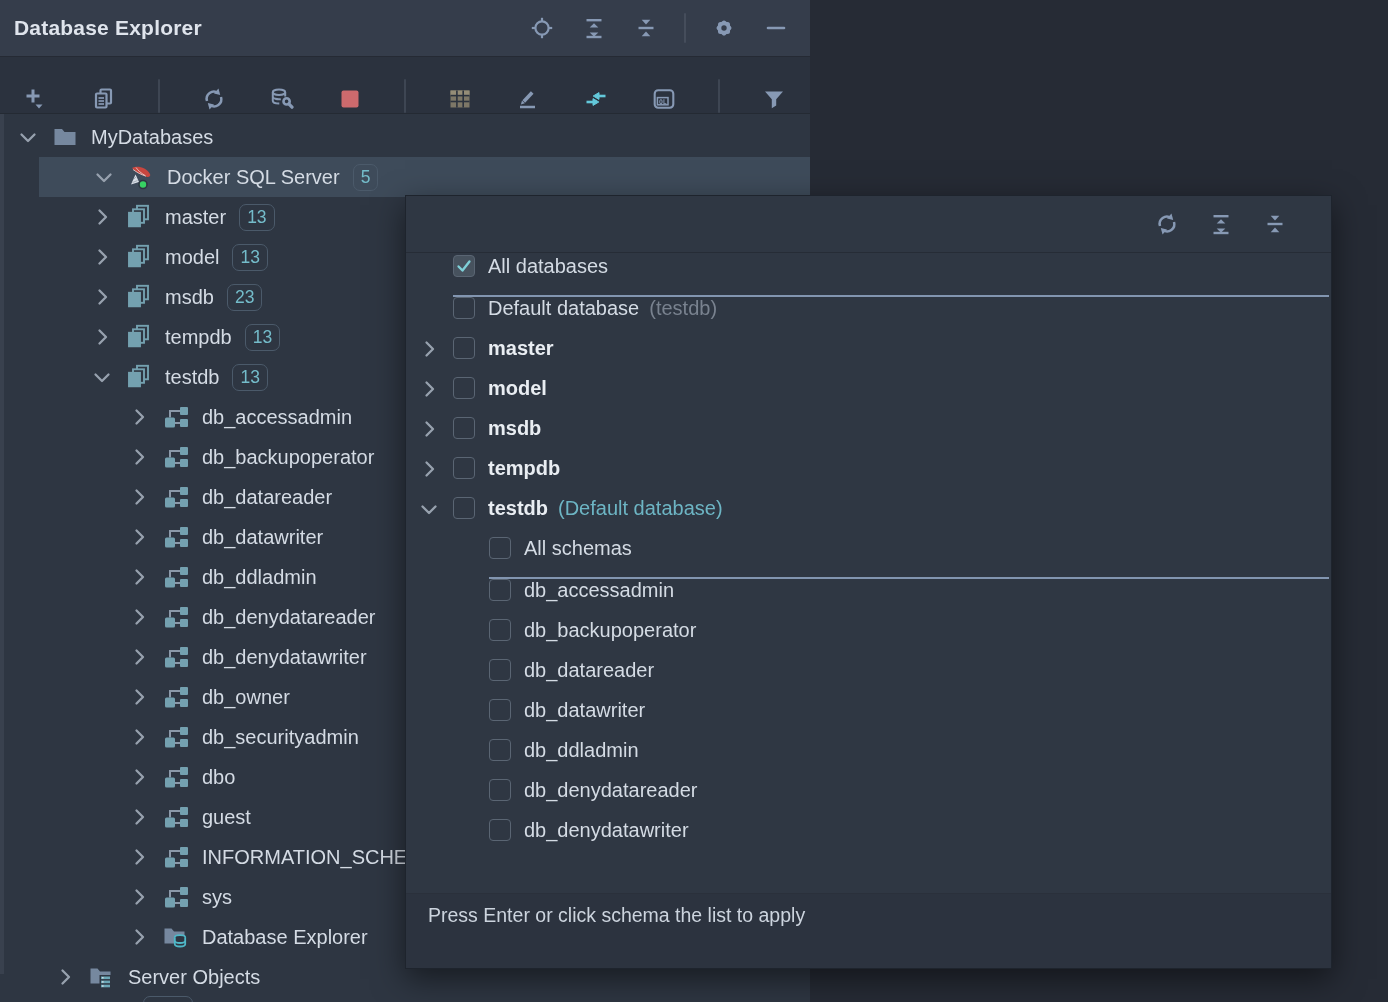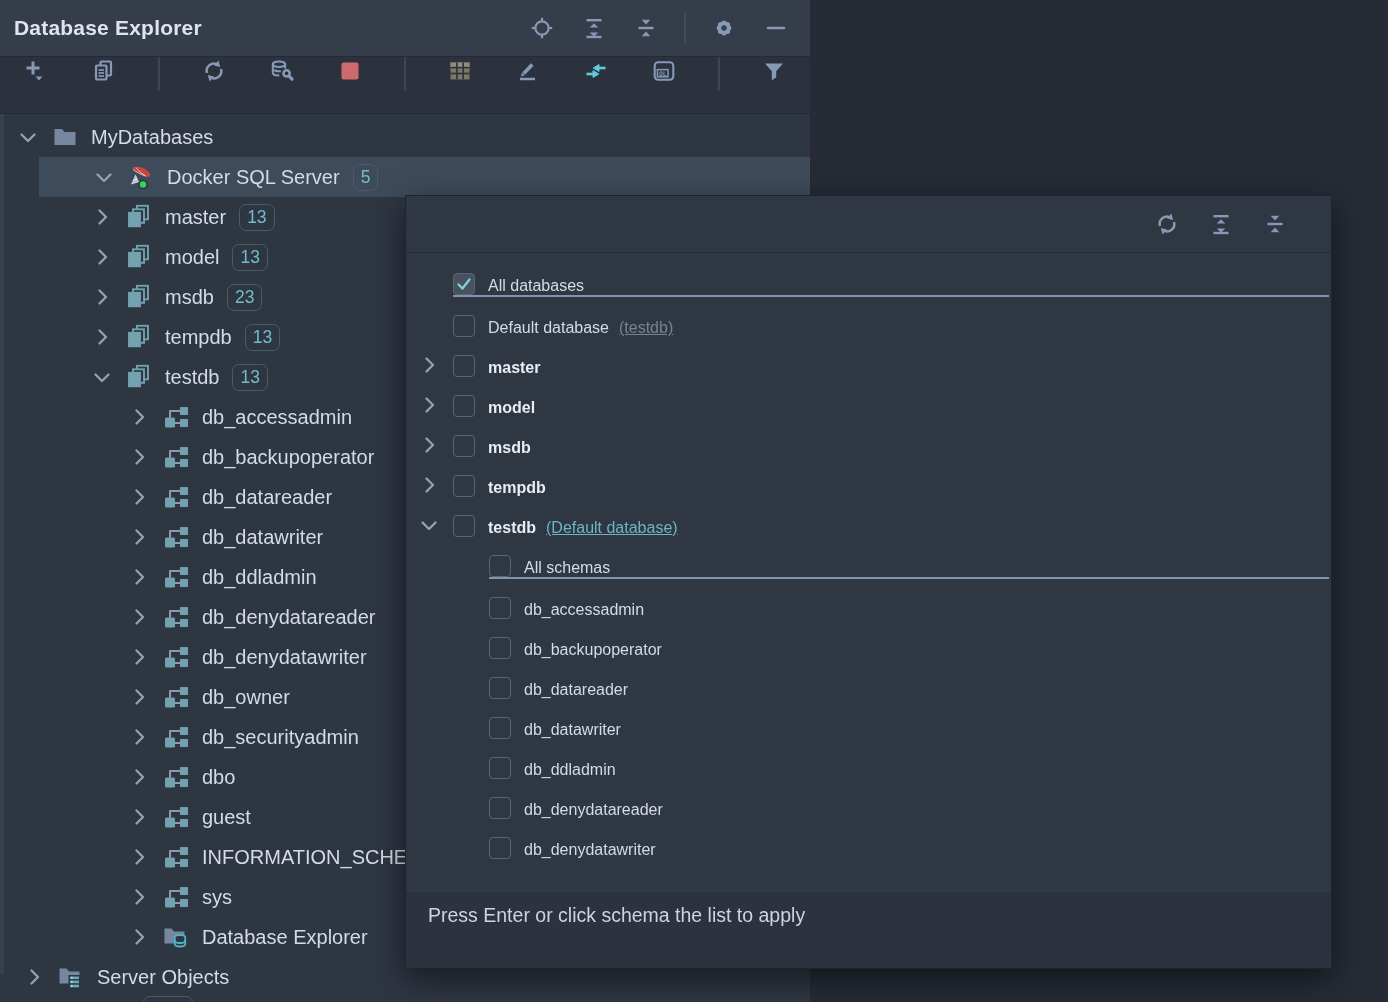--- a/index.html
+++ b/index.html
@@ -9,21 +9,21 @@
          -webkit-font-smoothing:antialiased;}
   
   .panel{position:absolute;left:0;top:0;width:810px;height:1002px;background:#2e3642;}
   .titlebar{height:57px;background:#353d4b;border-bottom:1px solid #252a34;
             display:flex;align-items:center;padding:0 12px 0 14px;}
   .titlebar-title{color:#dfe4ec;font-size:21px;font-weight:700;letter-spacing:.2px;flex:0 0 auto;}
   .ticons{margin-left:auto;display:flex;align-items:center;gap:24px;padding-right:8px;}
   .ibtn{display:flex;align-items:center;justify-content:center;width:28px;height:28px;cursor:default;}
   .vsep{width:2px;height:30px;background:#454d5b;border-radius:1px;}
   .toolbar{height:57px;background:#2b323e;border-bottom:1px solid #242a33;
-           display:flex;align-items:flex-start;gap:40px;padding:0 0 0 22px;}
+           display:flex;align-items:flex-end;gap:40px;padding:0 0 0 22px;}
   .toolbar .vsep{height:34px;background:#3e4653;}
   
   .tree{position:relative;padding-top:3px;}
   .left-strip{position:absolute;left:0;top:114px;width:4px;height:860px;background:#39414e;}
   .tree-row{height:40px;display:flex;align-items:center;font-size:20px;color:#d4dbe4;white-space:nowrap;}
   .tree-row.selected{background:#3e4b5a;}
   .chev{width:24px;height:24px;flex:0 0 24px;margin-right:12px;display:flex;align-items:center;justify-content:center;}
   .nicon{width:26px;height:26px;flex:0 0 26px;margin-right:13px;display:flex;align-items:center;justify-content:center;}
   .tlabel{flex:0 0 auto;}
   .badge{margin-left:13px;min-width:24px;height:27px;padding:0 7px;border:1.7px solid #4b5a6a;
@@ -31,30 +31,30 @@
          justify-content:center;flex:0 0 auto;}
   .partial-badge{position:absolute;left:143px;top:996px;width:50px;height:16px;
                  border:1.7px solid #4b5a6a;border-radius:7px;background:transparent;}
   
   .popup{position:absolute;left:405px;top:195px;width:927px;height:774px;background:#2f3743;
          border:1px solid #1e242d;box-shadow:0 10px 30px rgba(0,0,0,.5);
          display:flex;flex-direction:column;}
   .phead{height:57px;flex:0 0 57px;border-bottom:1px solid #262c36;display:flex;align-items:center;
          justify-content:flex-end;gap:26px;padding-right:42px;}
   .plist{flex:1 1 auto;padding-top:2px;}
-  .prow{height:40px;display:flex;align-items:flex-end;font-size:16px;color:#d4dbe4;
+  .prow{height:40px;display:flex;align-items:flex-start;font-size:20px;color:#d4dbe4;
         padding-left:11px;white-space:nowrap;}
   .pchev{width:24px;height:24px;flex:0 0 24px;margin-right:12px;display:flex;align-items:center;justify-content:center;}
   .pindent{width:36px;flex:0 0 36px;}
   .cbox{width:22px;height:22px;flex:0 0 22px;border:1.7px solid #5a6573;border-radius:4px;
         margin-right:13px;background:transparent;display:flex;align-items:center;justify-content:center;}
   .cbox.checked{background:#47525e;border-color:#5a6573;}
   .plabel{flex:0 0 auto;}
   .plabel.bold{font-weight:700;color:#e9edf2;}
-  .phint{margin-left:10px;flex:0 0 auto;text-decoration:underline;}
+  .phint{margin-left:10px;flex:0 0 auto;}
   .phint.gray{color:#79828f;}
   .phint.teal{color:#6db5c4;}
   .psep{height:2px;background:#8295b0;margin-right:2px;}
   .pfooter{flex:0 0 75px;border-top:1px solid #2a303b;background:#2c333f;
            padding:7px 0 0 22px;color:#ccd4de;font-size:19.5px;line-height:28px;}
   .pfooter span{display:inline-block;max-width:408px;}
 </style>
 </head>
 <body>
 
@@ -546,21 +546,21 @@
           <span class="nicon">
             <svg width="26" height="26" viewBox="0 0 26 26" xmlns="http://www.w3.org/2000/svg">
               <path d="M1.5,4.5 h7 l2.5,3 h10.5 v12 h-20 z" fill="#76889f"></path>
               <ellipse cx="17" cy="13.3" rx="5.2" ry="2.2" fill="#2e3642" stroke="#4fb8c8" stroke-width="1.8"></ellipse>
               <path d="M11.8,13.3 v7 a5.2,2.2 0 0 0 10.4,0 v-7" fill="#2e3642" stroke="#4fb8c8" stroke-width="1.8"></path>
               <path d="M11.8,16.8 a5.2,2.2 0 0 0 10.4,0" fill="none" stroke="#4fb8c8" stroke-width="1.8"></path>
             </svg>
           </span>
           <span class="tlabel">Database Explorer</span>
         </div>
-        <div class="tree-row" style="padding-left: 22px;">
+        <div class="tree-row" style="padding-left: 53px;">
           <span class="chev">
             <svg width="24" height="24" viewBox="0 0 24 24" xmlns="http://www.w3.org/2000/svg">
               <polyline points="9.5,5.5 16,12 9.5,18.5" fill="none" stroke="#97a1ae" stroke-width="2.3" stroke-linecap="round" stroke-linejoin="round"></polyline>
             </svg>
           </span>
           <span class="nicon">
             <svg width="26" height="26" viewBox="0 0 26 26" xmlns="http://www.w3.org/2000/svg">
               <path d="M1.5,4.5 h7 l2.5,3 h10.5 v12 h-20 z" fill="#76889f"></path>
               <rect x="10.5" y="11" width="12" height="12.5" fill="#2e3642"></rect>
               <g fill="#6ca7b6">

